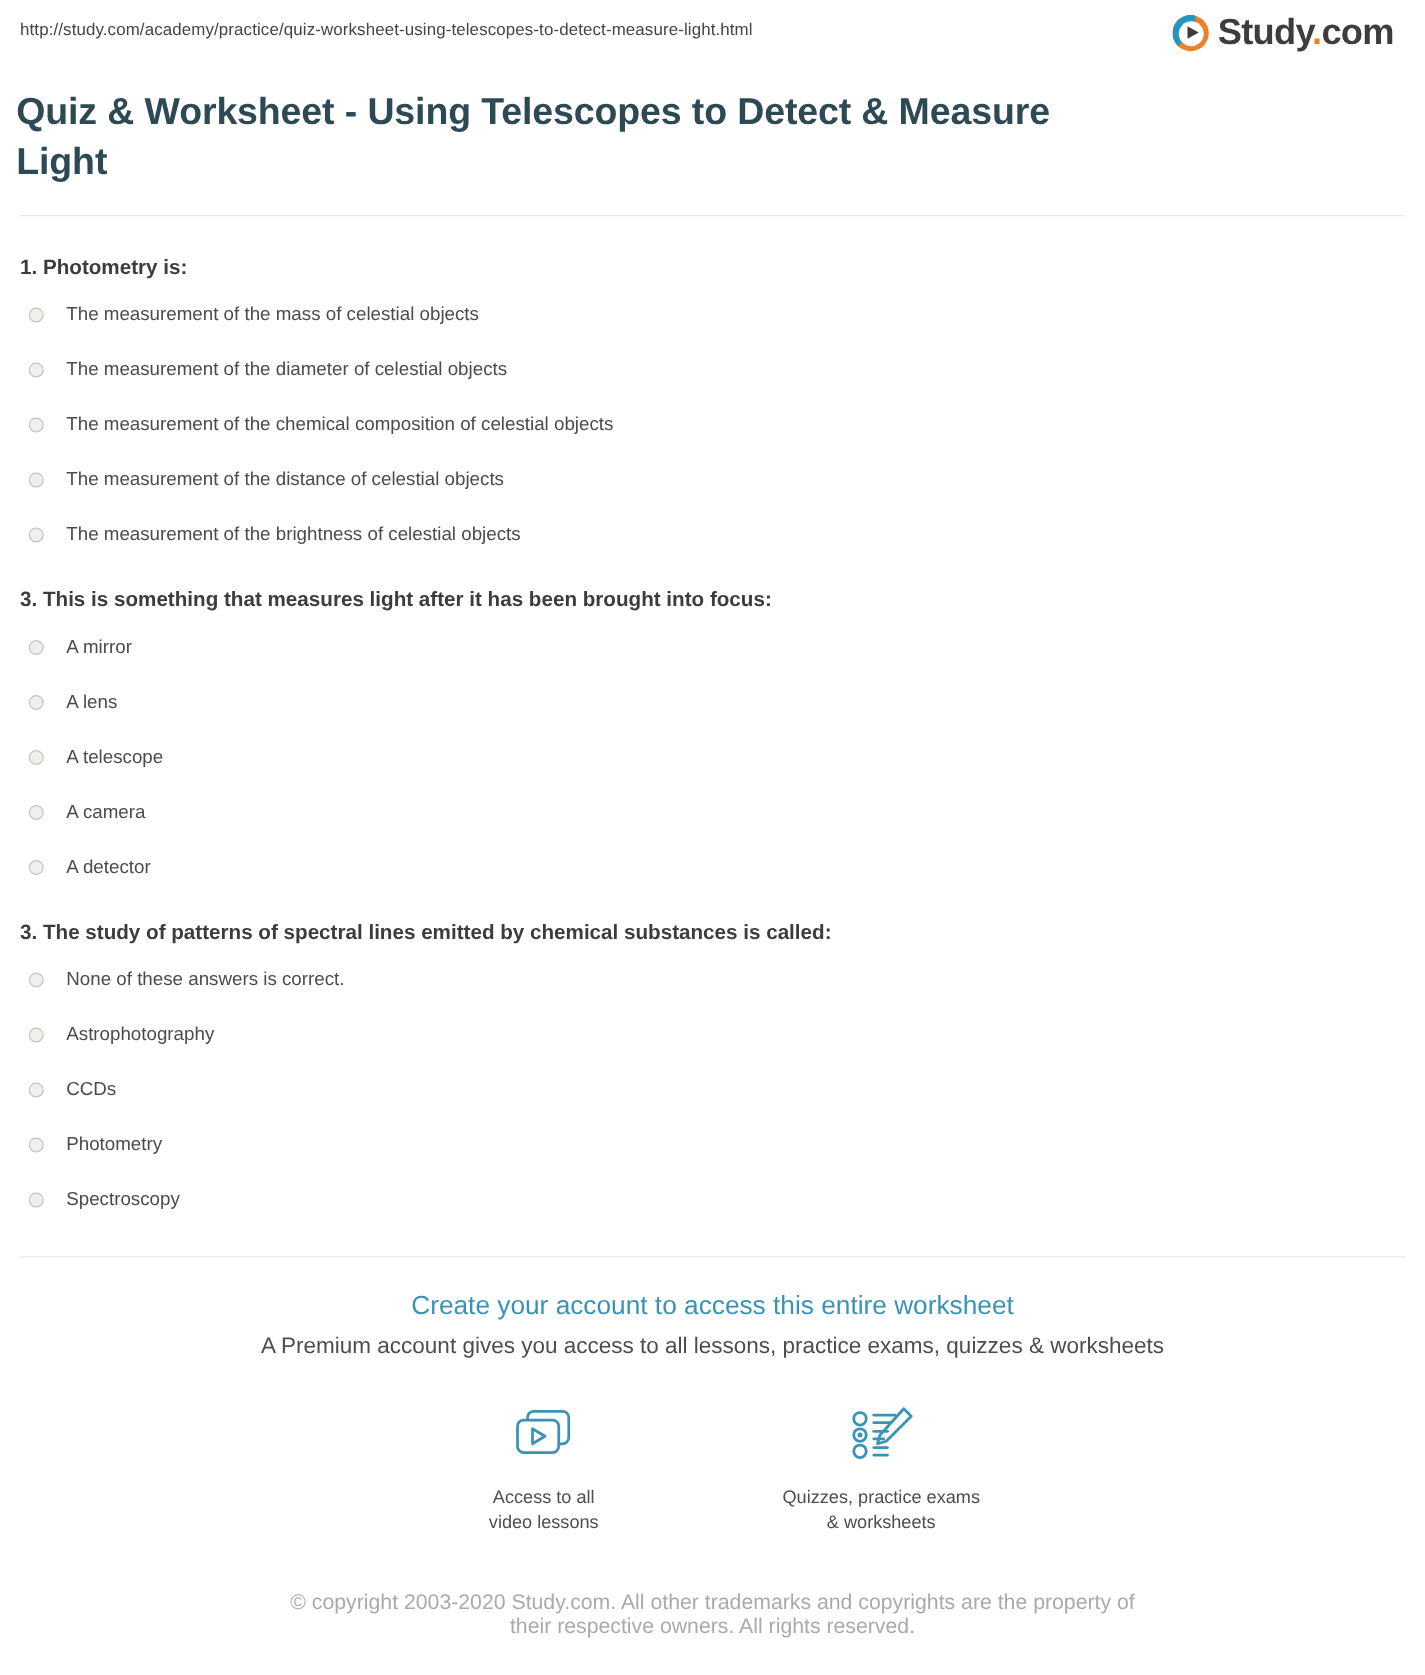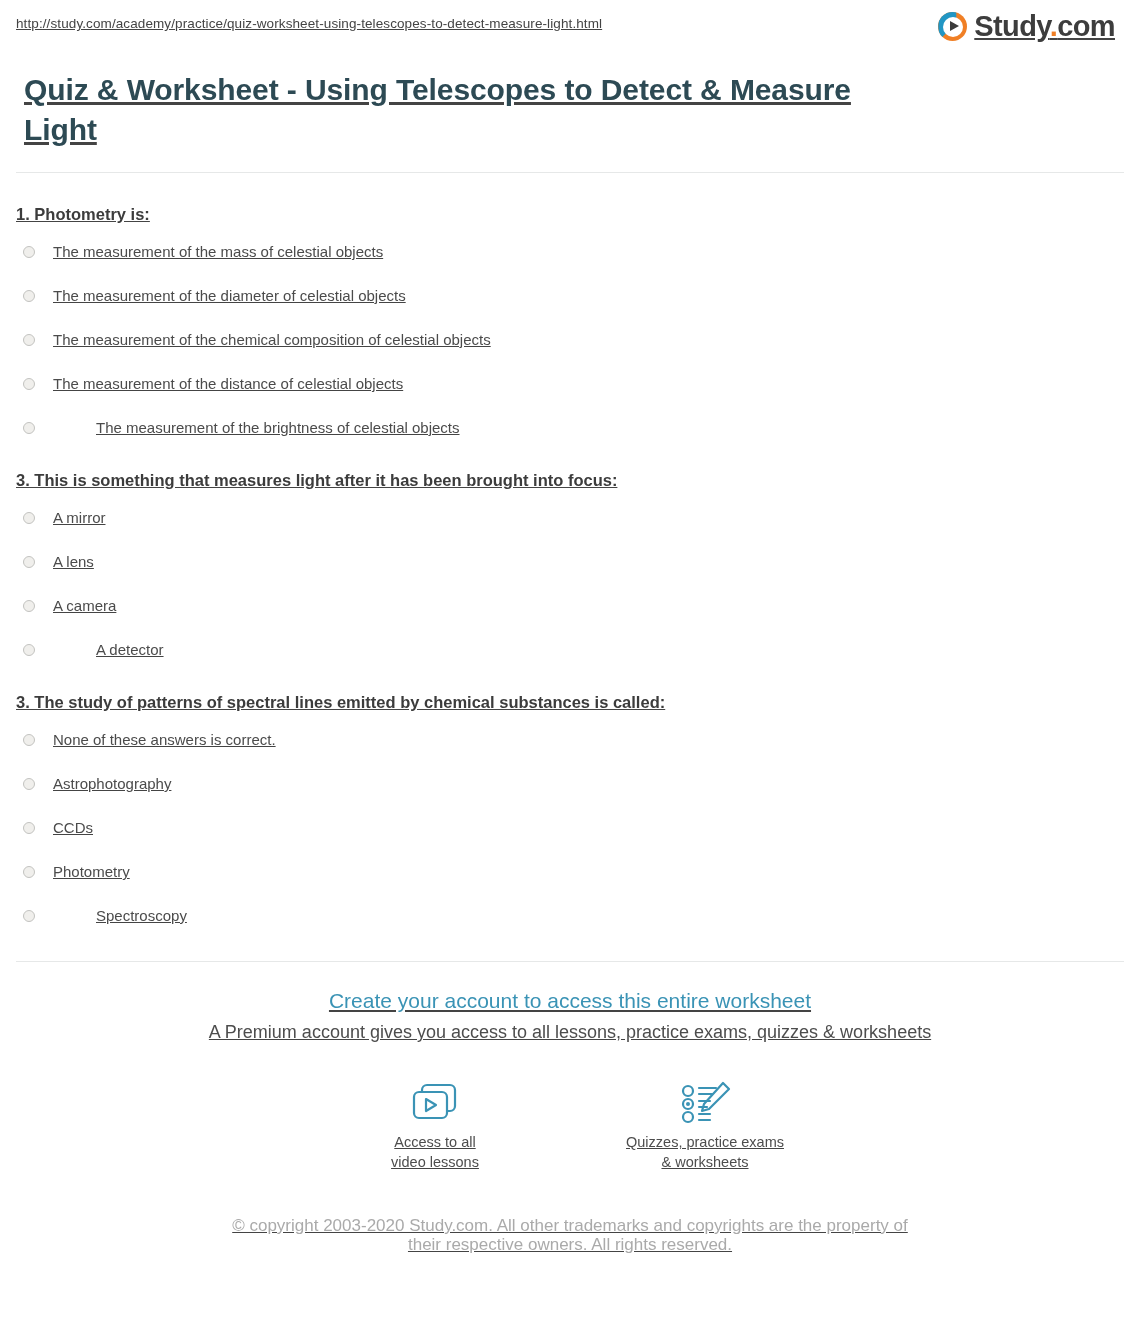--- a/index.html
+++ b/index.html
@@ -5,21 +5,21 @@
   * { box-sizing: border-box; }
   html, body { margin: 0; padding: 0; }
   body {
     width: 1140px;
     height: 1340px;
     background: #ffffff;
     font-family: "Liberation Sans", sans-serif;
     color: #444444;
     overflow: hidden;
   }
-  .page { position: relative; width: 1140px; height: 1340px; text-decoration: underline; }
+  .page { position: relative; width: 1140px; height: 1340px; }
 
   
   .header {
     display: flex;
     align-items: flex-start;
     justify-content: space-between;
     padding: 12px 16px 0 16px;
     height: 52px;
   }
   .url {
@@ -72,21 +72,21 @@
     font-size: 29px;
     font-weight: bold;
     color: #3d3d3d;
     letter-spacing: -0.6px;
     line-height: 29px;
     text-align: center;
   }
   .logo-text .dot { color: #f07f25; }
 
   
-  .title-wrap { padding: 0 24px; }
+  .title-wrap { padding: 0 13px; }
   .page-title {
     font-size: 30px;
     font-weight: bold;
     color: #2d4a54;
     line-height: 40px;
     letter-spacing: -0.1px;
     margin: 18px 0 0 0;
     max-width: 860px;
   }
   .rule {
@@ -106,21 +106,21 @@
     line-height: 22px;
     margin: 0 0 16px 0;
   }
   .options { margin: 0; padding: 0; list-style: none; }
   .option {
     display: flex;
     align-items: center;
     min-height: 22px;
     margin-bottom: 22px;
   }
-  .option:last-child { margin-bottom: 0; gap: 43px; }
+  .option:last-child { margin-bottom: 0; }
   .radio {
     flex: 0 0 auto;
     width: 12px;
     height: 12px;
     border-radius: 50%;
     border: 1px solid #c3c3c0;
     background: #f0efec;
     margin: 0 18px 0 7px;
   }
   .opt-label {
@@ -161,21 +161,21 @@
     flex-direction: column;
     align-items: center;
   }
   .feature-icon {
     height: 54px;
     display: flex;
     align-items: center;
     justify-content: center;
   }
   .feature-label {
-    margin-top: 1px;
+    margin-top: 13px;
     font-size: 14.5px;
     line-height: 20px;
     color: #4d4d4d;
     text-align: center;
     white-space: pre-line;
   }
 
   
   .copyright {
     margin: 44px auto 0 auto;
@@ -240,20 +240,24 @@
     <div class="question">
       <div class="q-text">3. This is something that measures light after it has been brought into focus:</div>
       <ul class="options">
         <li class="option">
           <span class="radio"></span>
           <span class="opt-label">A mirror</span>
         </li>
         <li class="option">
           <span class="radio"></span>
           <span class="opt-label">A lens</span>
+        </li>
+        <li class="option">
+          <span class="radio"></span>
+          <span class="opt-label">A telescope</span>
         </li>
         <li class="option">
           <span class="radio"></span>
           <span class="opt-label">A camera</span>
         </li>
         <li class="option">
           <span class="radio"></span>
           <span class="opt-label">A detector</span>
         </li>
       </ul>

